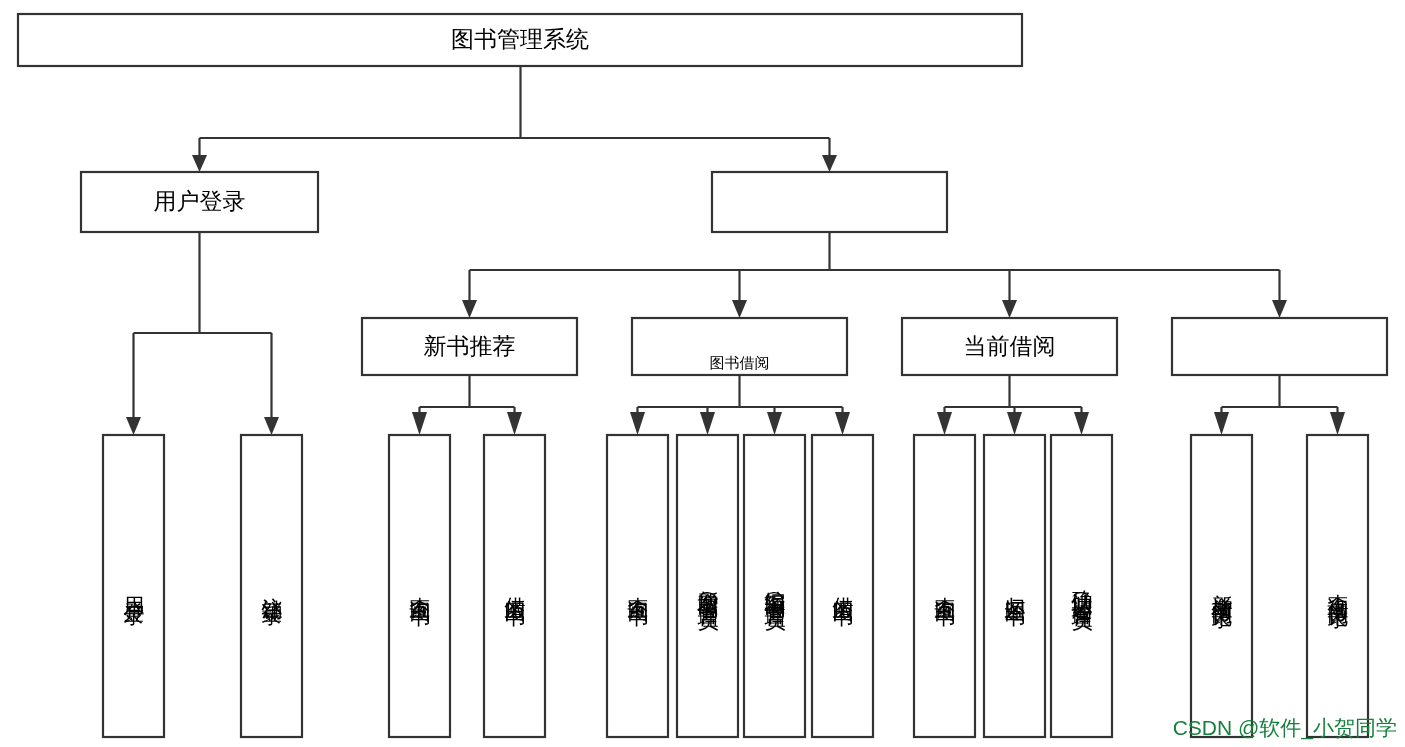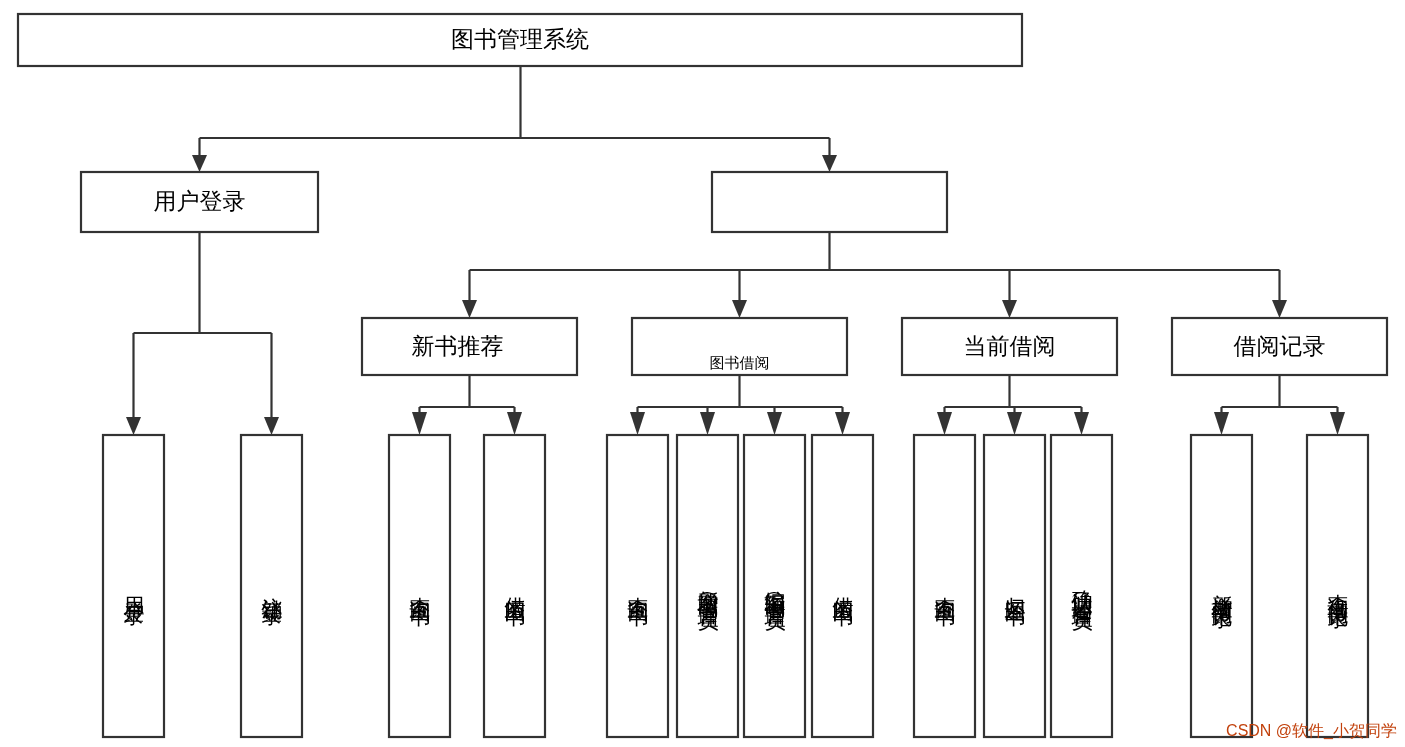--- a/index.html
+++ b/index.html
@@ -62,22 +62,22 @@
   .node-label.vertical {
     writing-mode: vertical-rl;
     text-orientation: upright;
     letter-spacing: 3px;
   }
   .watermark {
     position: absolute;
     right: 8px;
     bottom: 5px;
     font-family: "Liberation Sans", "DejaVu Sans", sans-serif;
-    font-size: 16px;
-    color: #c2410c;
+    font-size: 21px;
+    color: #15803d;
     white-space: nowrap;
     pointer-events: none;
   }
 </style>
 </head>
 <body>
 
 <div id="diagram-root">
 
   <svg id="flow" viewBox="0 0 1405 747">
@@ -172,24 +172,23 @@
 
       <rect class="node-box" x="1191" y="435" width="61" height="302"></rect>
       <rect class="node-box" x="1307" y="435" width="61" height="302"></rect>
     </g>
   </svg>
 
   <div class="node-label horizontal" style="left:18px; top:14px; width:1004px; height:52px; font-size:23px;">图书管理系统</div>
 
   <div class="node-label horizontal" style="left:81px; top:172px; width:237px; height:60px; font-size:23px;">用户登录</div>
 
-  <div class="node-label horizontal" style="left:350px; top:318px; width:215px; height:57px; font-size:23px;">新书推荐</div>
+  <div class="node-label horizontal" style="left:362px; top:318px; width:215px; height:57px; font-size:23px;">新书推荐</div>
   <div class="node-label horizontal" style="left:632px; top:334px; width:215px; height:57px; font-size:15px;">图书借阅</div>
   <div class="node-label horizontal" style="left:902px; top:318px; width:215px; height:57px; font-size:23px;text-align:center;">当前借阅</div>
-  <div class="node-label horizontal" style="left:1172px; top:318px; width:215px; height:57px; font-size:23px;">借阅记录</div>
 
   <div class="node-label vertical" style="left:103px; top:435px; width:61px; height:302px;">用户登录</div>
   <div class="node-label vertical" style="left:241px; top:435px; width:61px; height:302px;">注销登录</div>
 
   <div class="node-label vertical" style="left:389px; top:435px; width:61px; height:302px;">查询图书</div>
   <div class="node-label vertical" style="left:484px; top:435px; width:61px; height:302px;">借阅图书</div>
 
   <div class="node-label vertical" style="left:607px; top:435px; width:61px; height:302px;">查询图书</div>
   <div class="node-label vertical" style="left:677px; top:435px; width:61px; height:302px;">新增图书（管理员）</div>
   <div class="node-label vertical" style="left:744px; top:435px; width:61px; height:302px;">编辑图书（管理员）</div>

